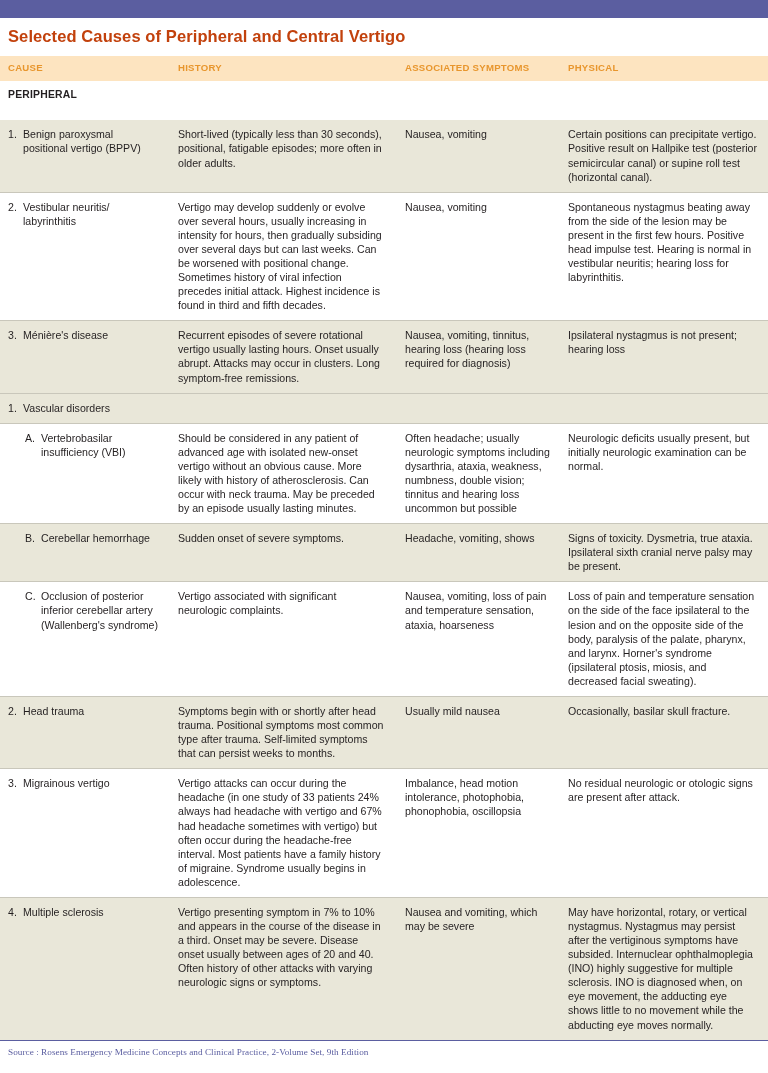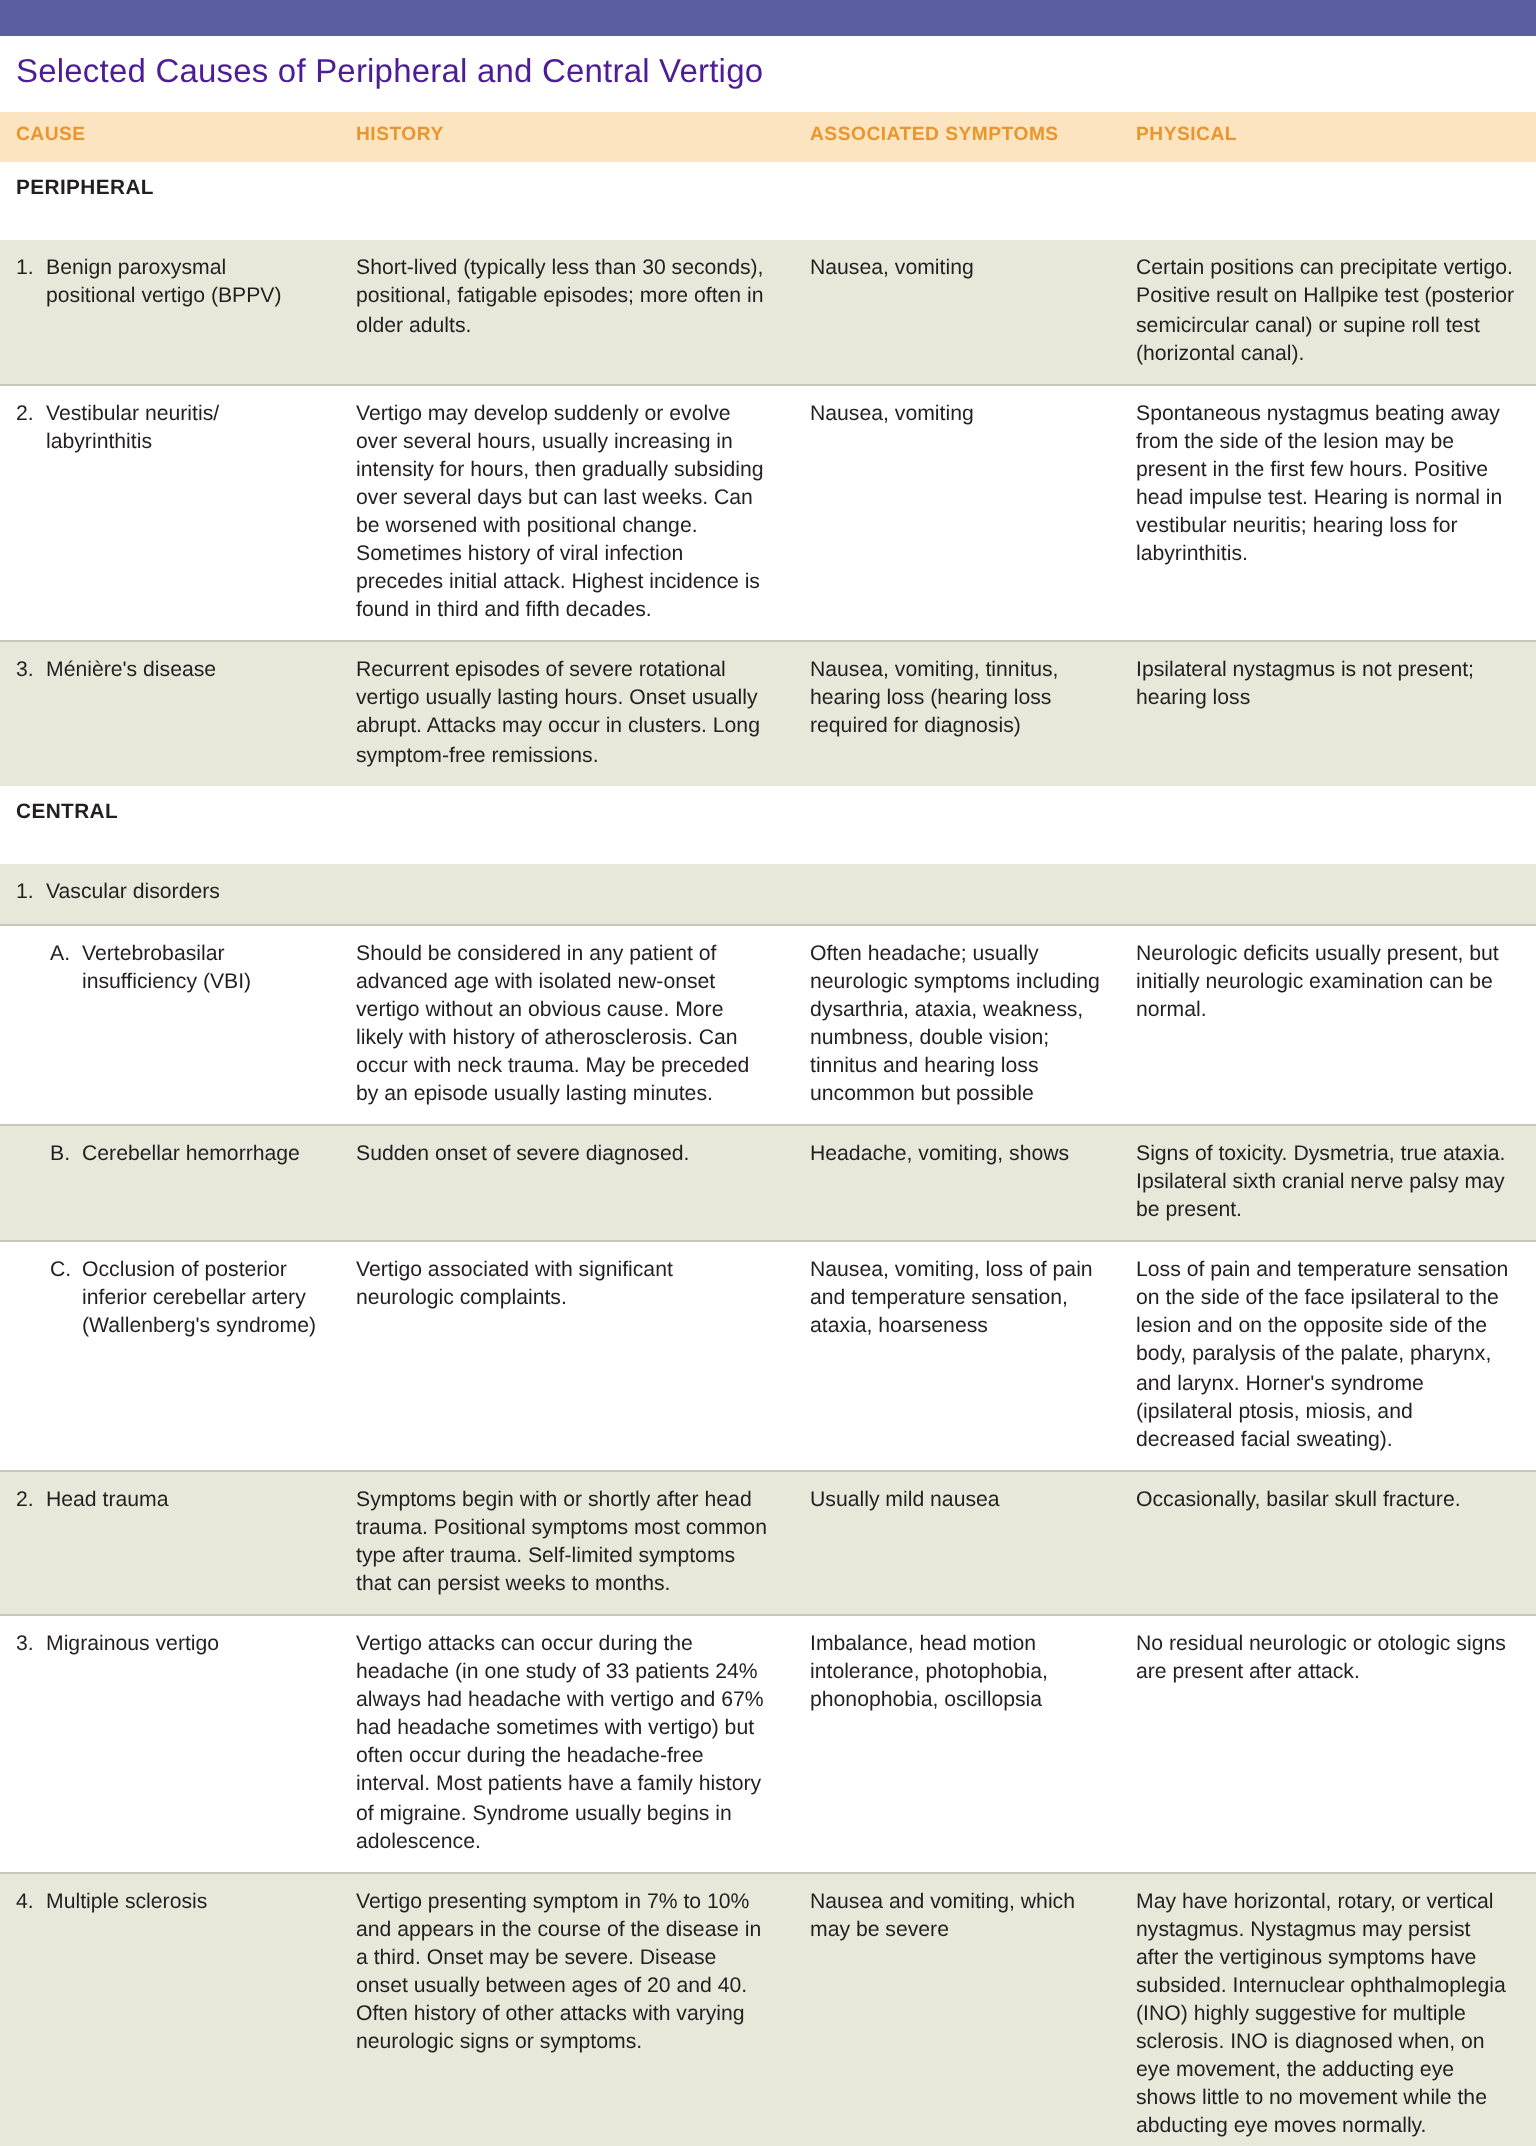--- a/index.html
+++ b/index.html
@@ -26,22 +26,22 @@
   
   .top-bar {
     height: 18px;
     background: #5b5ea0;
     width: 100%;
   }
 
   
   .title {
     font-size: 16.5px;
-    font-weight: 400;
-    color: #4c1d95;
+    font-weight: 700;
+    color: #c2410c;
     padding: 9px 8px 9px 8px;
     letter-spacing: 0.1px;
     line-height: 1.2;
   }
 
   
   table.vtable {
     width: 768px;
     border-collapse: collapse;
     table-layout: fixed;
@@ -179,23 +179,20 @@
           <td>
             <div class="item">
               <span class="marker">3.</span>
               <span class="label">Ménière's disease</span>
             </div>
           </td>
           <td>Recurrent episodes of severe rotational vertigo usually lasting hours. Onset usually abrupt. Attacks may occur in clusters. Long symptom-free remissions.</td>
           <td>Nausea, vomiting, tinnitus, hearing loss (hearing loss required for diagnosis)</td>
           <td>Ipsilateral nystagmus is not present; hearing loss</td>
         </tr>
-        <tr class="section-row">
-          <td colspan="4">CENTRAL</td>
-        </tr>
         <tr class="row-shaded">
           <td>
             <div class="item">
               <span class="marker">1.</span>
               <span class="label">Vascular disorders</span>
             </div>
           </td>
           <td></td>
           <td></td>
           <td></td>
@@ -211,21 +208,21 @@
           <td>Often headache; usually neurologic symptoms including dysarthria, ataxia, weakness, numbness, double vision; tinnitus and hearing loss uncommon but possible</td>
           <td>Neurologic deficits usually present, but initially neurologic examination can be normal.</td>
         </tr>
         <tr class="row-shaded">
           <td>
             <div class="item sub">
               <span class="marker">B.</span>
               <span class="label">Cerebellar hemorrhage</span>
             </div>
           </td>
-          <td>Sudden onset of severe diagnosed.</td>
+          <td>Sudden onset of severe symptoms.</td>
           <td>Headache, vomiting, shows</td>
           <td>Signs of toxicity. Dysmetria, true ataxia. Ipsilateral sixth cranial nerve palsy may be present.</td>
         </tr>
         <tr class="row-plain">
           <td>
             <div class="item sub">
               <span class="marker">C.</span>
               <span class="label">Occlusion of posterior inferior cerebellar artery (Wallenberg's syndrome)</span>
             </div>
           </td>

